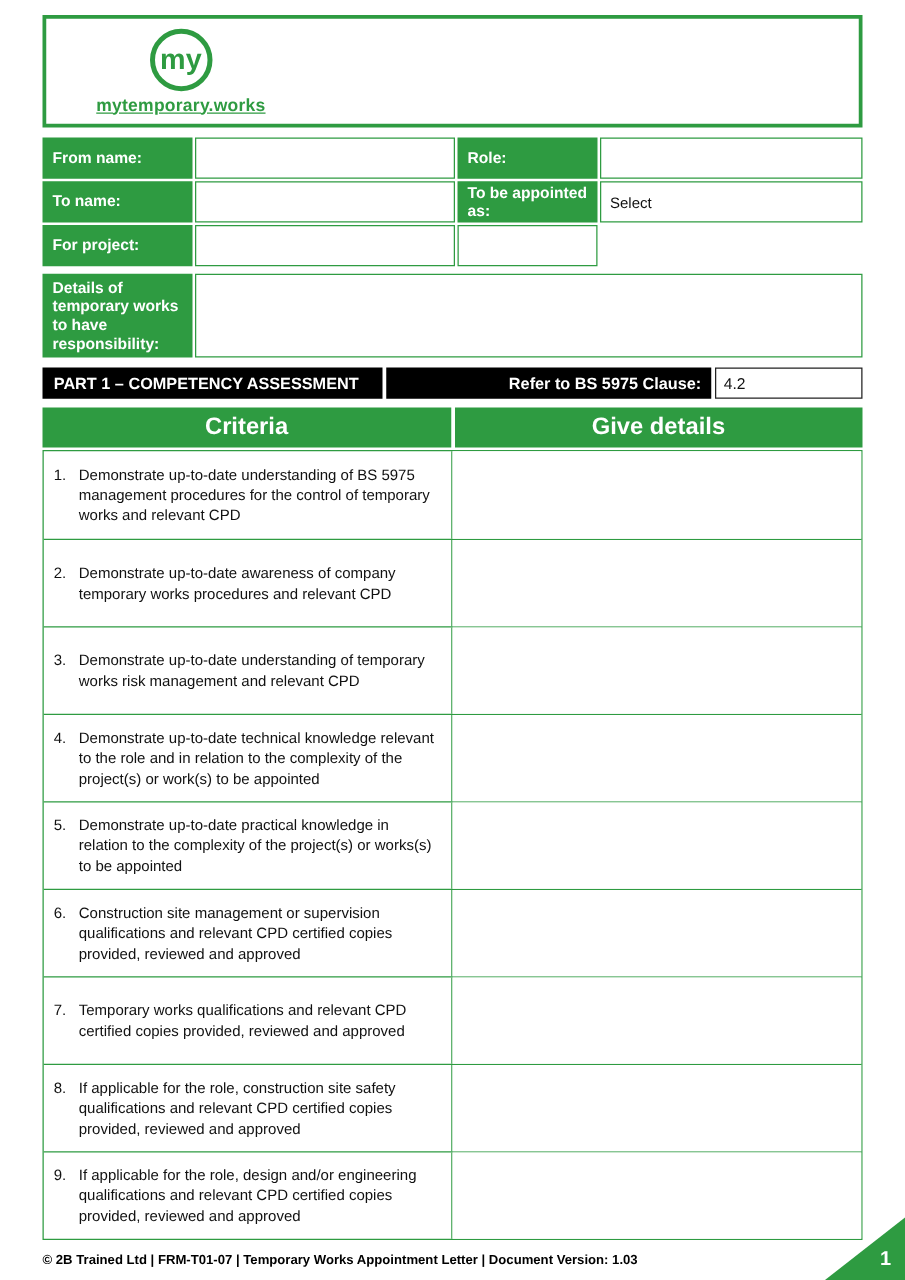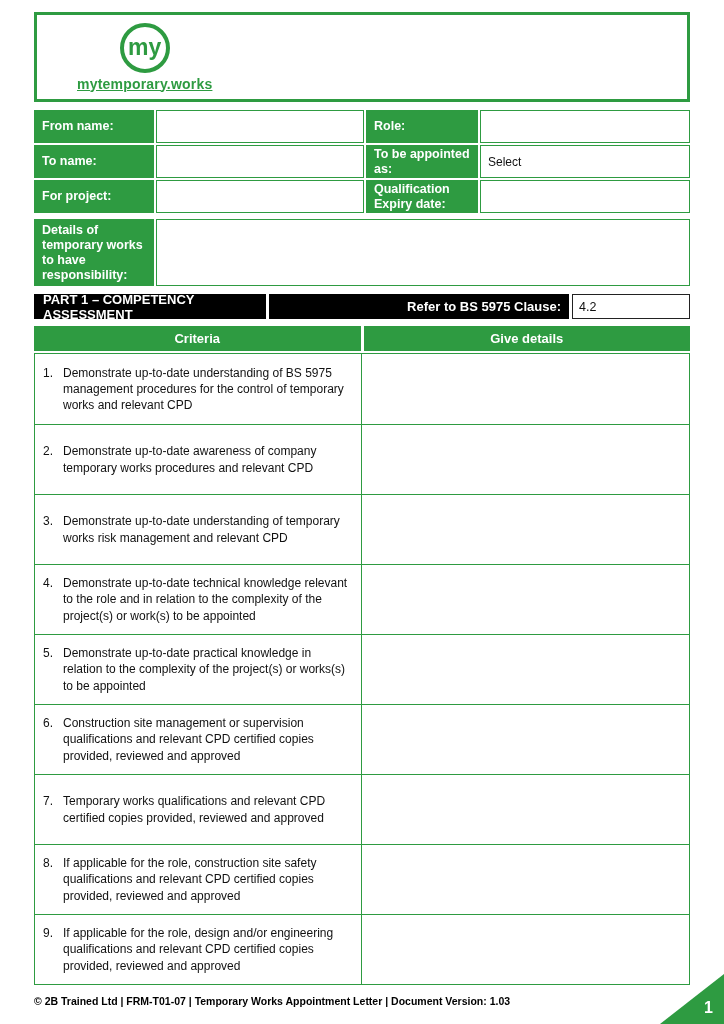--- a/index.html
+++ b/index.html
@@ -49,35 +49,35 @@
   }
   .finput{
     background:#fff;border:1.5px solid var(--green);
     display:flex;align-items:center;padding:0 7px;font-size:12px;color:#111;
   }
 
   
   .part-bar{display:flex;gap:3px;margin-top:8px;height:25px;}
   .part-title{
     background:var(--black);color:#fff;font-weight:bold;font-size:13px;
-    display:flex;align-items:center;padding:0 9px;width:232px;flex-shrink:0;
+    display:flex;align-items:center;padding:0 9px;width:272px;flex-shrink:0;
   }
   .part-refer{
     background:var(--black);color:#fff;font-weight:bold;font-size:13px;
     display:flex;align-items:center;justify-content:flex-end;padding:4px 8px;flex:1;
   }
   .part-clause{
     width:118px;flex-shrink:0;border:1px solid #222;background:#fff;
     display:flex;align-items:center;padding:0 6px;font-size:12.5px;
   }
 
   
   .crit-head{display:grid;grid-template-columns:1fr 1fr;gap:3px;margin-top:7px;}
   .crit-head-cell{
-    background:var(--green);color:#fff;font-weight:bold;font-size:13px;
+    background:var(--green);color:#fff;font-weight:bold;font-size:19px;
     text-align:center;padding:5px 8px;
   }
   .crit-table{border:1.5px solid var(--green);margin-top:2px;background:#fff;}
   .crit-row{display:grid;grid-template-columns:1fr 1fr;height:70px;border-top:1.5px solid var(--green);}
   .crit-row:first-child{border-top:none;}
   .crit-cell-left{
     border-right:1.5px solid var(--green);
     display:flex;align-items:center;padding:4px 10px 4px 8px;
   }
   .crit-item{display:flex;font-size:12px;line-height:1.35;color:#111;}
@@ -116,21 +116,20 @@
     <div class="flabel">Role:</div>
     <div class="finput"></div>
 
     <div class="flabel">To name:</div>
     <div class="finput"></div>
     <div class="flabel">To be appointed as:</div>
     <div class="finput">Select</div>
 
     <div class="flabel">For project:</div>
     <div class="finput"></div>
-    <div class="flabel">Qualification Expiry date:</div>
     <div class="finput"></div>
   </div>
 
   <div class="details-grid">
     <div class="flabel">Details of temporary works to have responsibility:</div>
     <div class="finput"></div>
   </div>
 
   <div class="part-bar">
     <div class="part-title">PART 1 – COMPETENCY ASSESSMENT</div>

